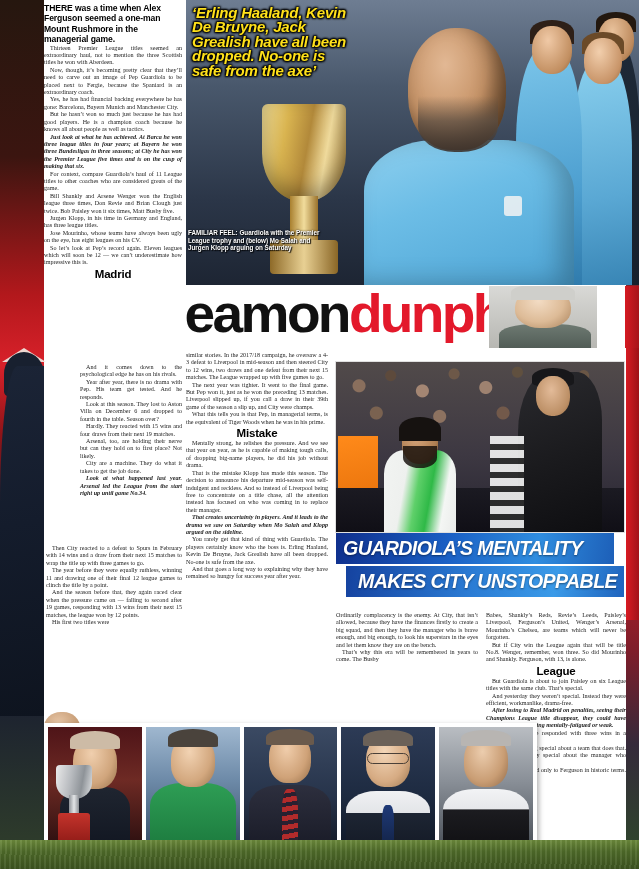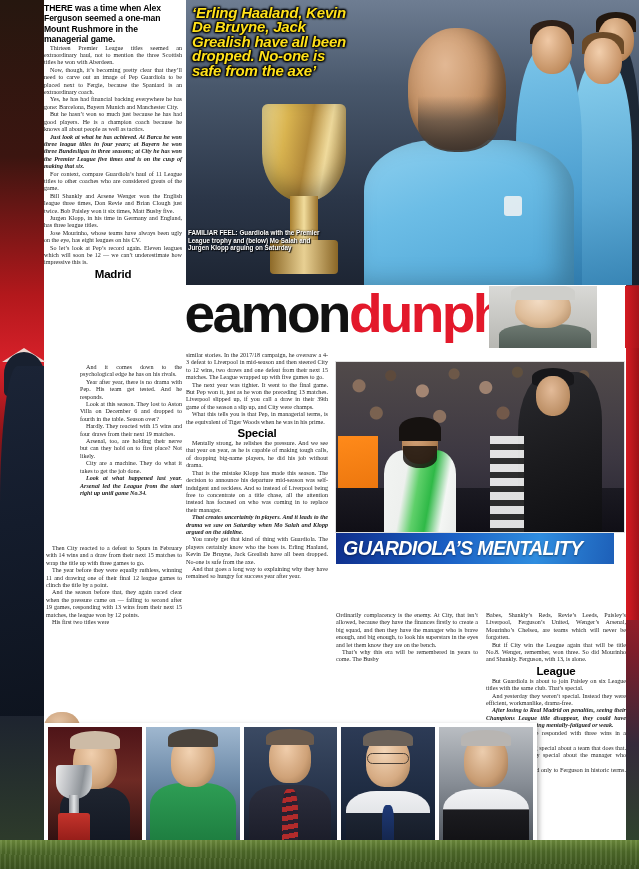--- a/index.html
+++ b/index.html
@@ -441,20 +441,21 @@
       <div class="salah-kit"></div>
       <div class="salah-head"></div>
       <div class="salah-beard"></div>
       <div class="salah-hair"></div>
     </div>
   </div>
 
   <div class="hl-redbar"></div>
   <div class="hl-wrap">
     <div class="hl-line hl-1">GUARDIOLA’S MENTALITY</div>
+    <div class="hl-line hl-2">MAKES CITY UNSTOPPABLE</div>
   </div>
 
   <div class="col" style="left:44px; top:3px; width:138px;">
     <p class="drop-intro">THERE was a time when Alex Ferguson seemed a one-man Mount Rushmore in the managerial game.</p>
     <p>Thirteen Premier League titles seemed an extraordinary haul, not to mention the three Scottish titles he won with Aberdeen.</p>
     <p>Now, though, it’s becoming pretty clear that they’ll need to carve out an image of Pep Guardiola to be placed next to Fergie, because the Spaniard is an extraordinary coach.</p>
     <p>Yes, he has had financial backing everywhere he has gone: Barcelona, Bayern Munich and Manchester City.</p>
     <p>But he hasn’t won so much just because he has had good players. He is a champion coach because he knows all about people as well as tactics.</p>
     <p class="bi">Just look at what he has achieved. At Barca he won three league titles in four years; at Bayern he won three Bundesligas in three seasons; at City he has won the Premier League five times and is on the cusp of making that six.</p>
     <p>For context, compare Guardiola’s haul of 11 League titles to other coaches who are considered greats of the game.</p>
@@ -479,21 +480,21 @@
     <p>Then City reacted to a defeat to Spurs in February with 14 wins and a draw from their next 15 matches to wrap the title up with three games to go.</p>
     <p>The year before they were equally ruthless, winning 11 and drawing one of their final 12 league games to clinch the title by a point.</p>
     <p>And the season before that, they again raced clear when the pressure came on — falling to second after 19 games, responding with 13 wins from their next 15 matches, the league won by 12 points.</p>
     <p>His first two titles were</p>
   </div>
 
   <div class="col" style="left:186px; top:352px; width:142px;">
     <p class="noind">similar stories. In the 2017/18 campaign, he oversaw a 4-3 defeat to Liverpool in mid-season and then steered City to 12 wins, two draws and one defeat from their next 15 matches. The League wrapped up with five games to go.</p>
     <p>The next year was tighter. It went to the final game. But Pep won it, just as he won the preceding 13 matches. Liverpool slipped up, if you call a draw in their 39th game of the season a slip up, and City were champs.</p>
     <p>What this tells you is that Pep, in managerial terms, is the equivalent of Tiger Woods when he was in his prime.</p>
-    <p class="subhead">Special</p>
+    <p class="subhead">Mistake</p>
     <p>Mentally strong, he relishes the pressure. And we see that year on year, as he is capable of making tough calls, of dropping big-name players, he did his job without drama.</p>
     <p>That is the mistake Klopp has made this season. The decision to announce his departure mid-season was self-indulgent and reckless. And so instead of Liverpool being free to concentrate on a title chase, all the attention instead has focused on who was coming in to replace their manager.</p>
     <p class="bi">That creates uncertainty in players. And it leads to the drama we saw on Saturday when Mo Salah and Klopp argued on the sideline.</p>
     <p>You rarely get that kind of thing with Guardiola. The players certainly know who the boss is. Erling Haaland, Kevin De Bruyne, Jack Grealish have all been dropped. No-one is safe from the axe.</p>
     <p>And that goes a long way to explaining why they have remained so hungry for success year after year.</p>
   </div>
 
   <div class="col" style="left:336px; top:612px; width:142px;">
     <p class="noind">Ordinarily complacency is the enemy. At City, that isn’t allowed, because they have the finances firstly to create a big squad, and then they have the manager who is brave enough, and big enough, to look his superstars in the eyes and let them know they are on the bench.</p>
     <p>That’s why this era will be remembered in years to come. The Busby</p>

